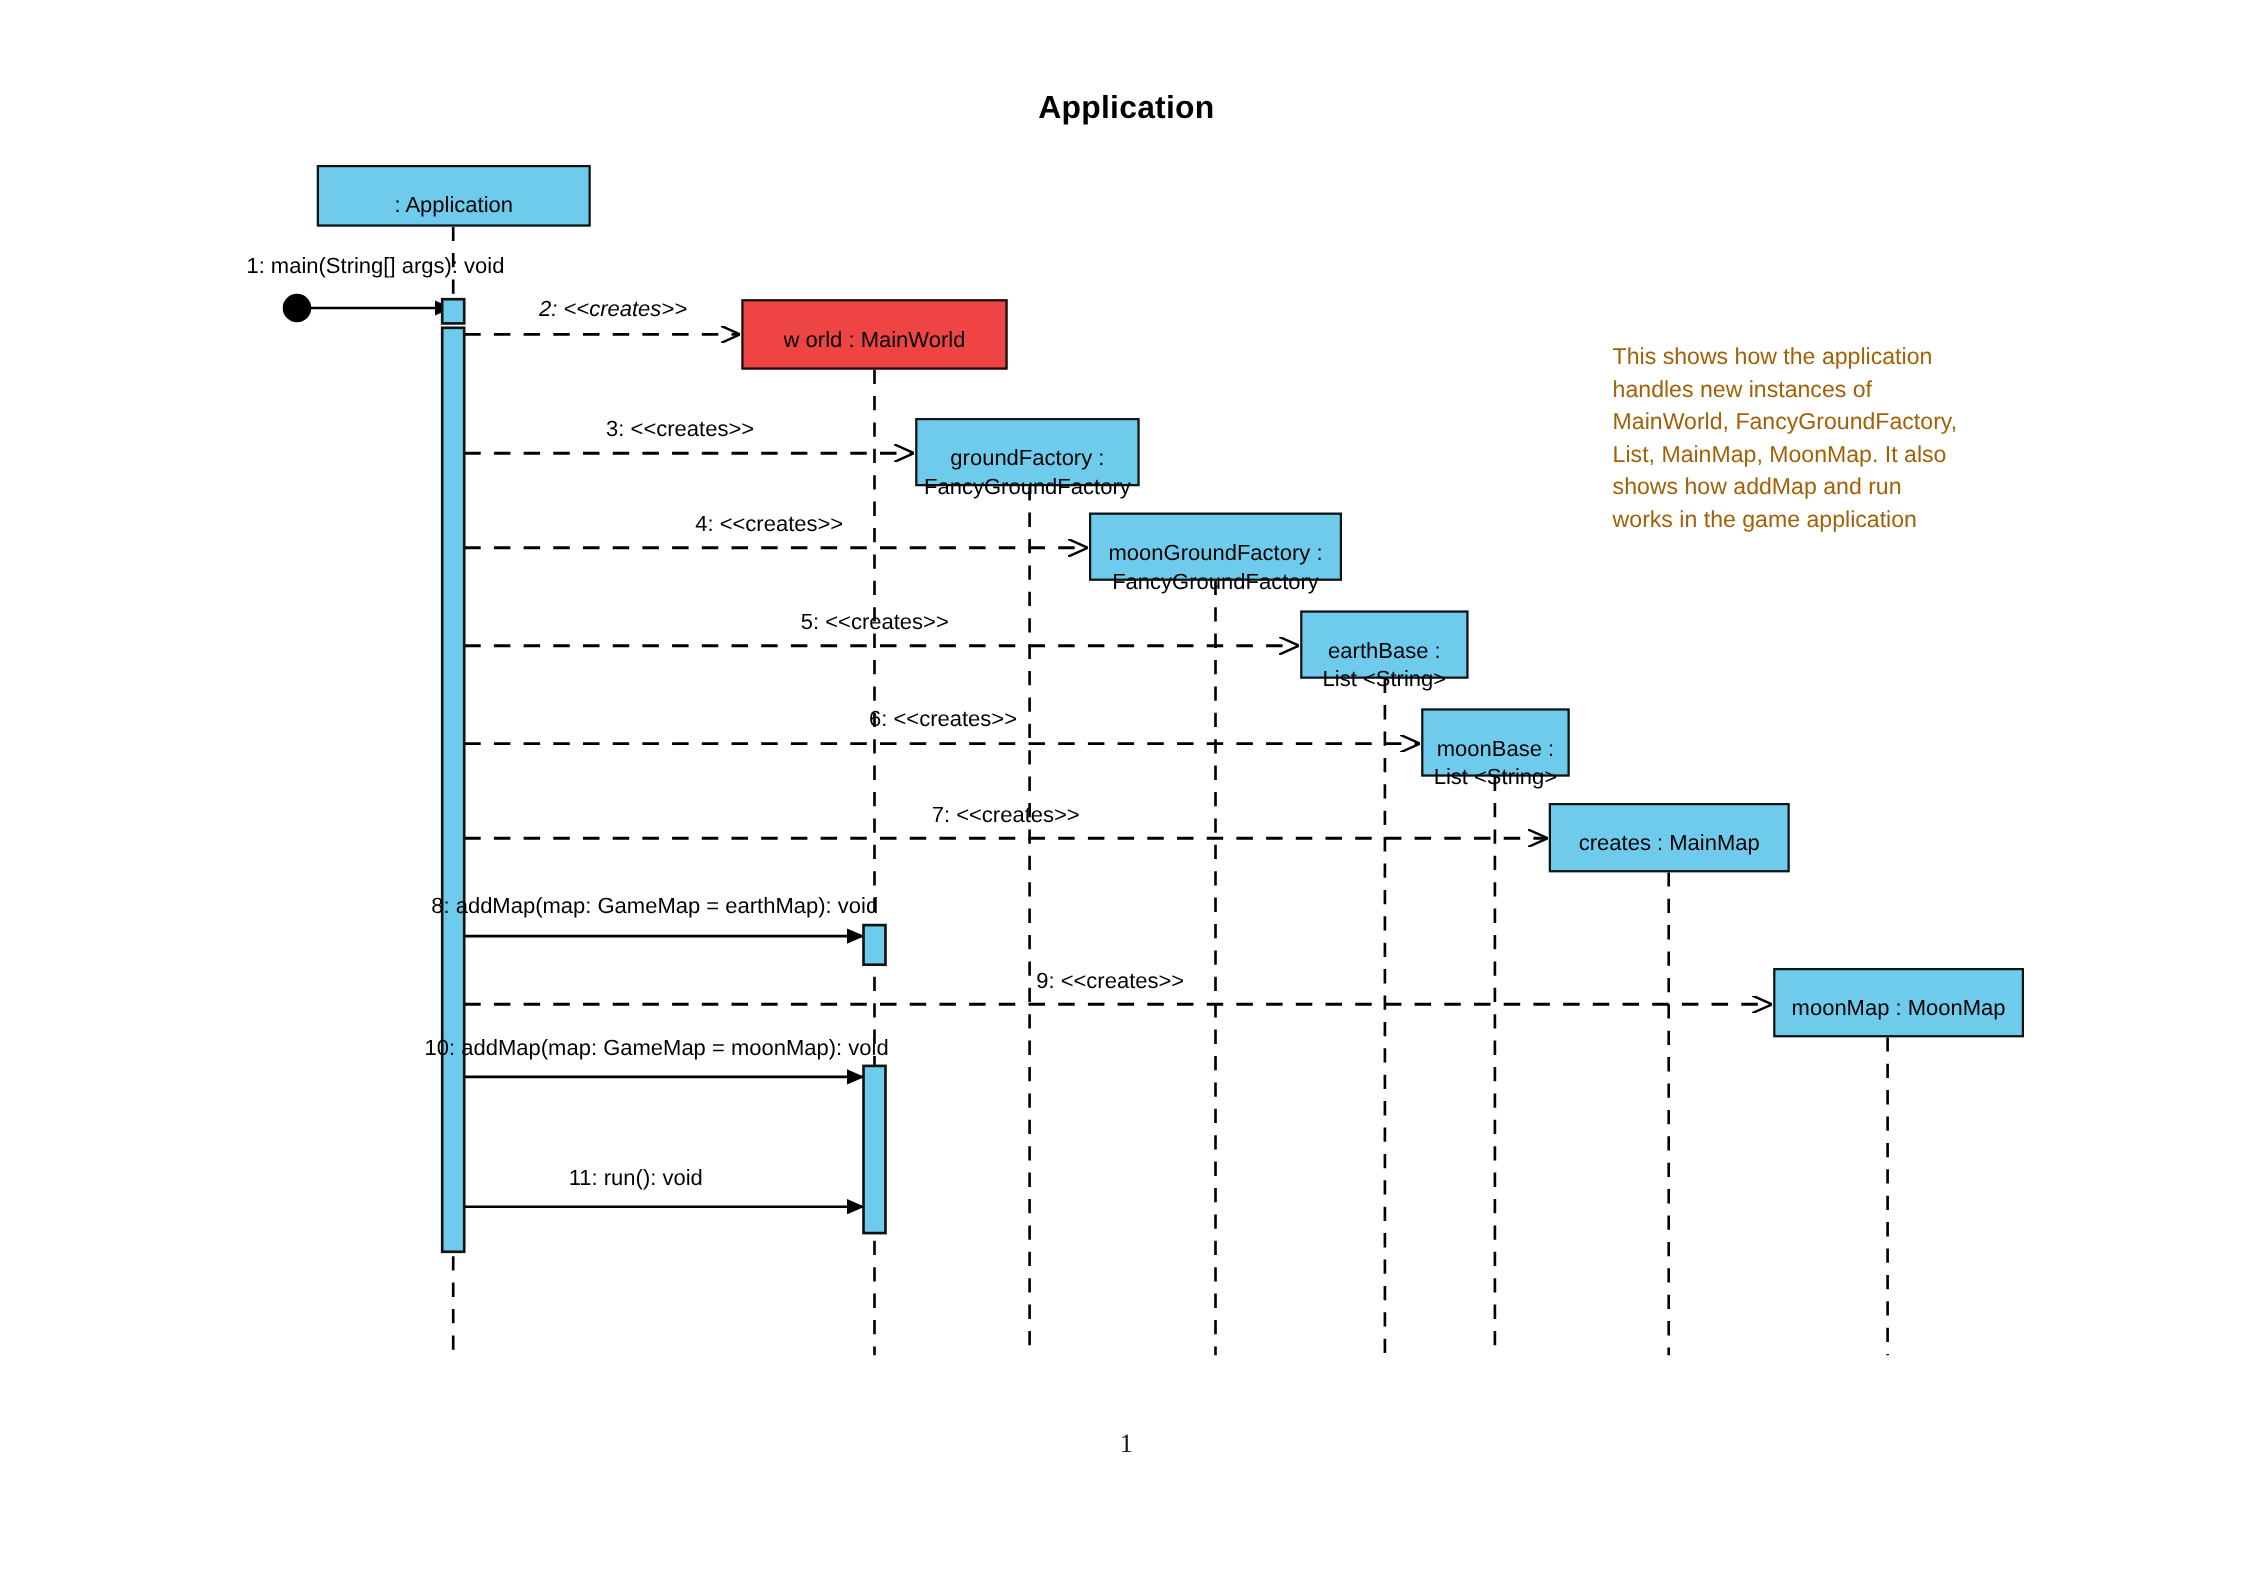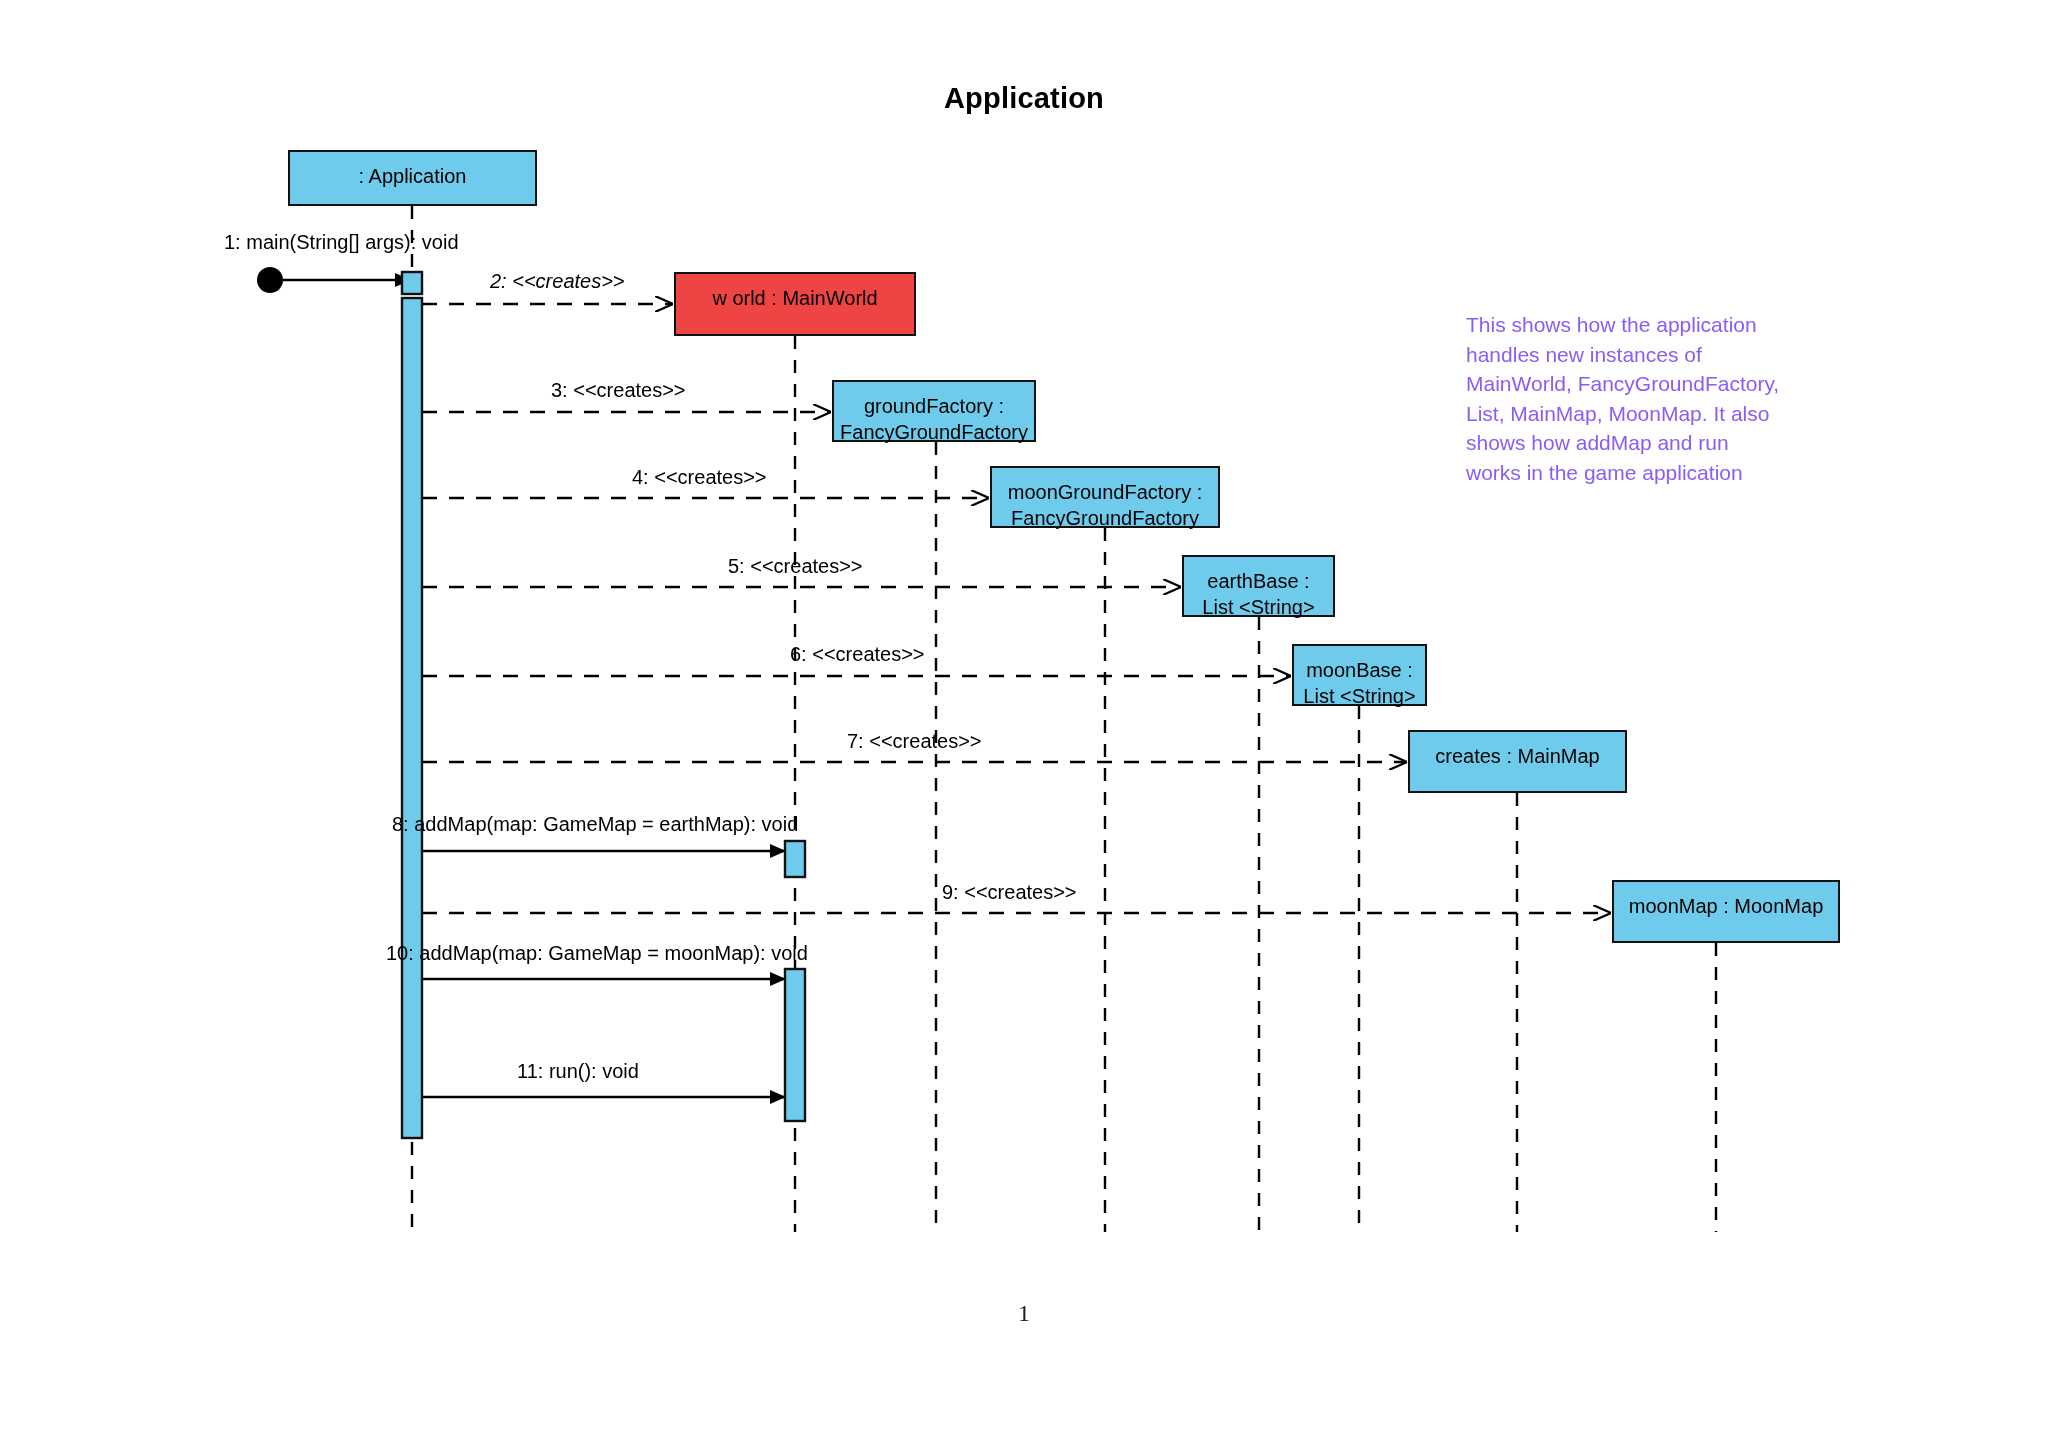--- a/index.html
+++ b/index.html
@@ -50,40 +50,40 @@
     background: #6FCBEC;
     border: 2.5px solid #111111;
     display: flex;
     justify-content: center;
     align-items: flex-start;
     text-align: center;
     font-family: "Liberation Sans", sans-serif;
     font-size: 20px;
     line-height: 26px;
     color: #000000;
-    padding-top: 11px;
+    padding-top: 22px;
   }
   .obj-box .obj-label {
     display: block;
     white-space: pre-line;
   }
   
   .msg-label {
     position: absolute;
     font-family: "Liberation Sans", sans-serif;
     font-size: 20px;
     color: #000000;
     white-space: nowrap;
   }
   .note-text {
     position: absolute;
     font-family: "Liberation Sans", sans-serif;
     font-size: 21px;
     line-height: 29.5px;
-    color: #8b5cf6;
+    color: #a16207;
     white-space: pre-line;
   }
 </style>
 </head>
 <body>
 
 <div id="page">
 
   <svg id="canvas" viewBox="0 0 2048 1448" xmlns="http://www.w3.org/2000/svg">
     <defs>

